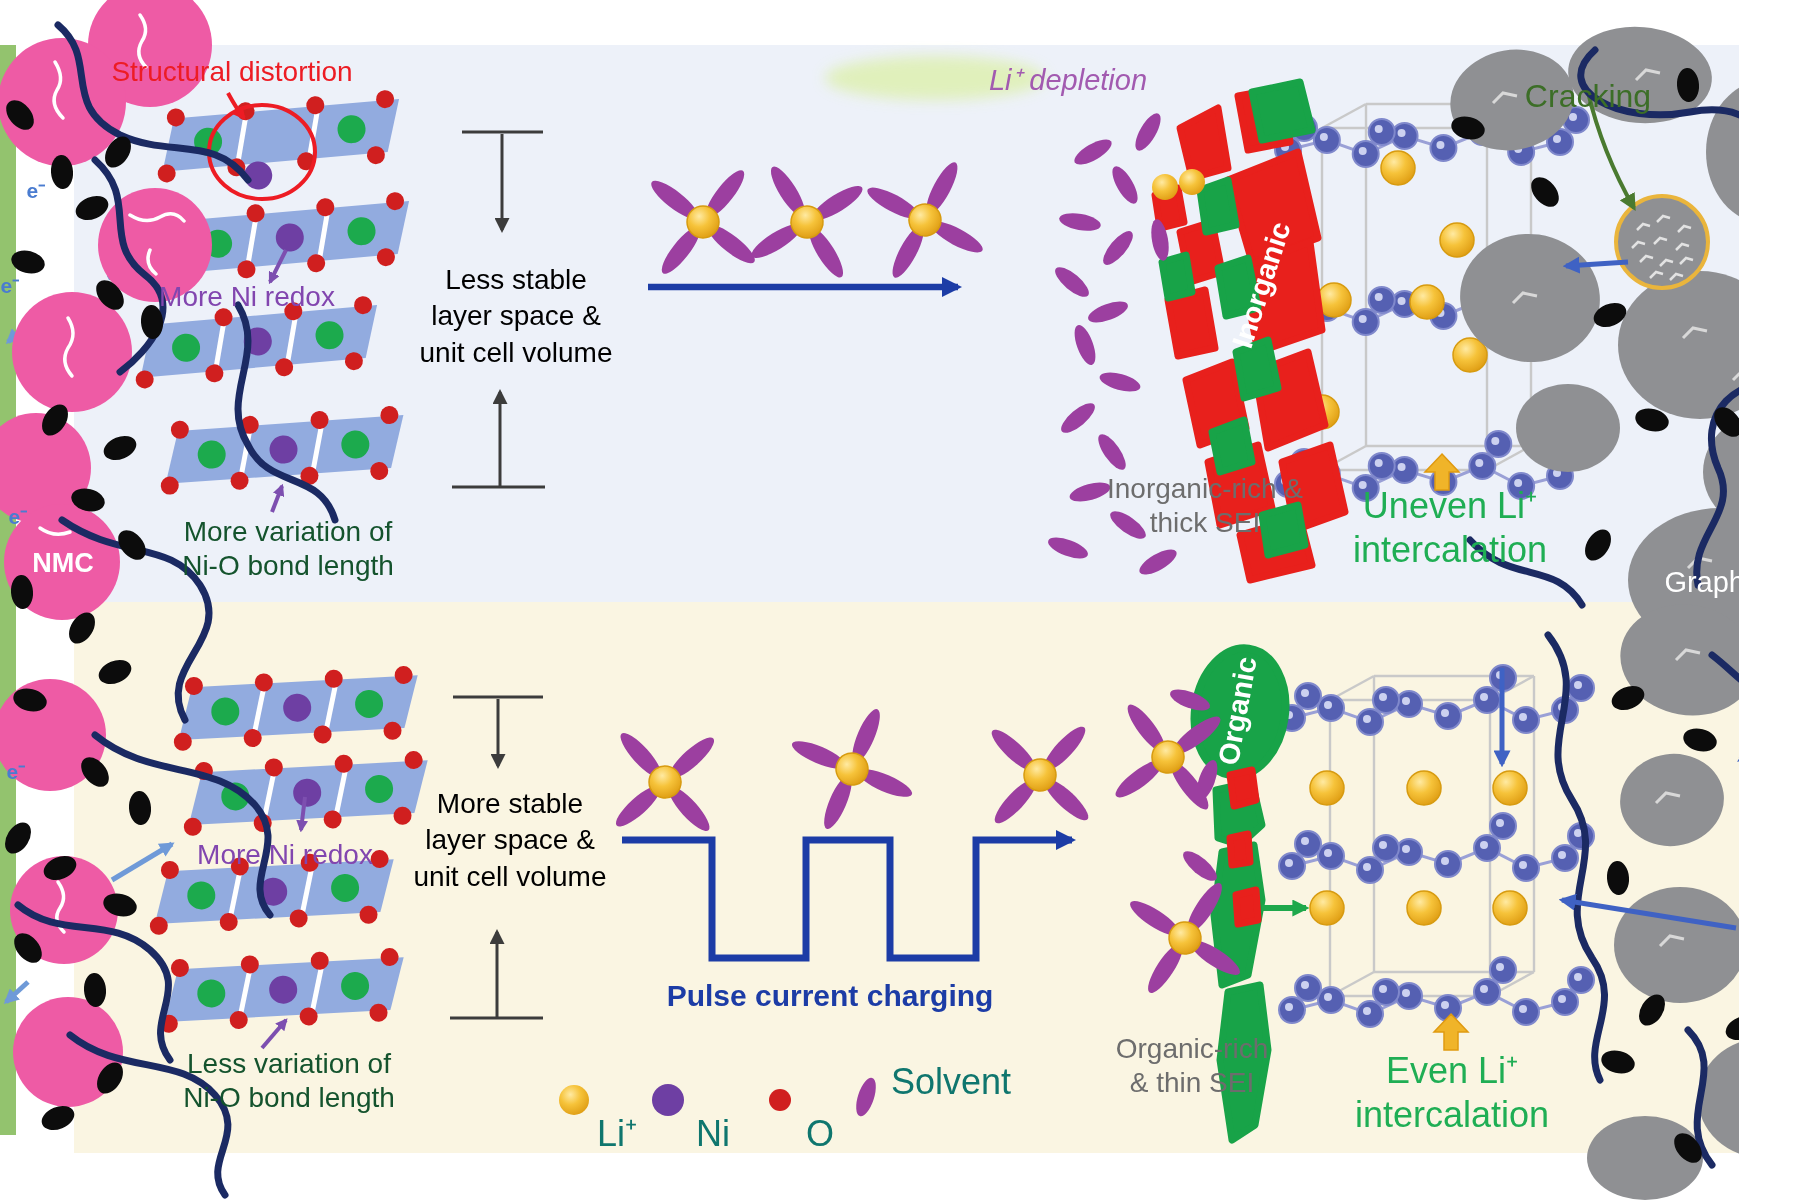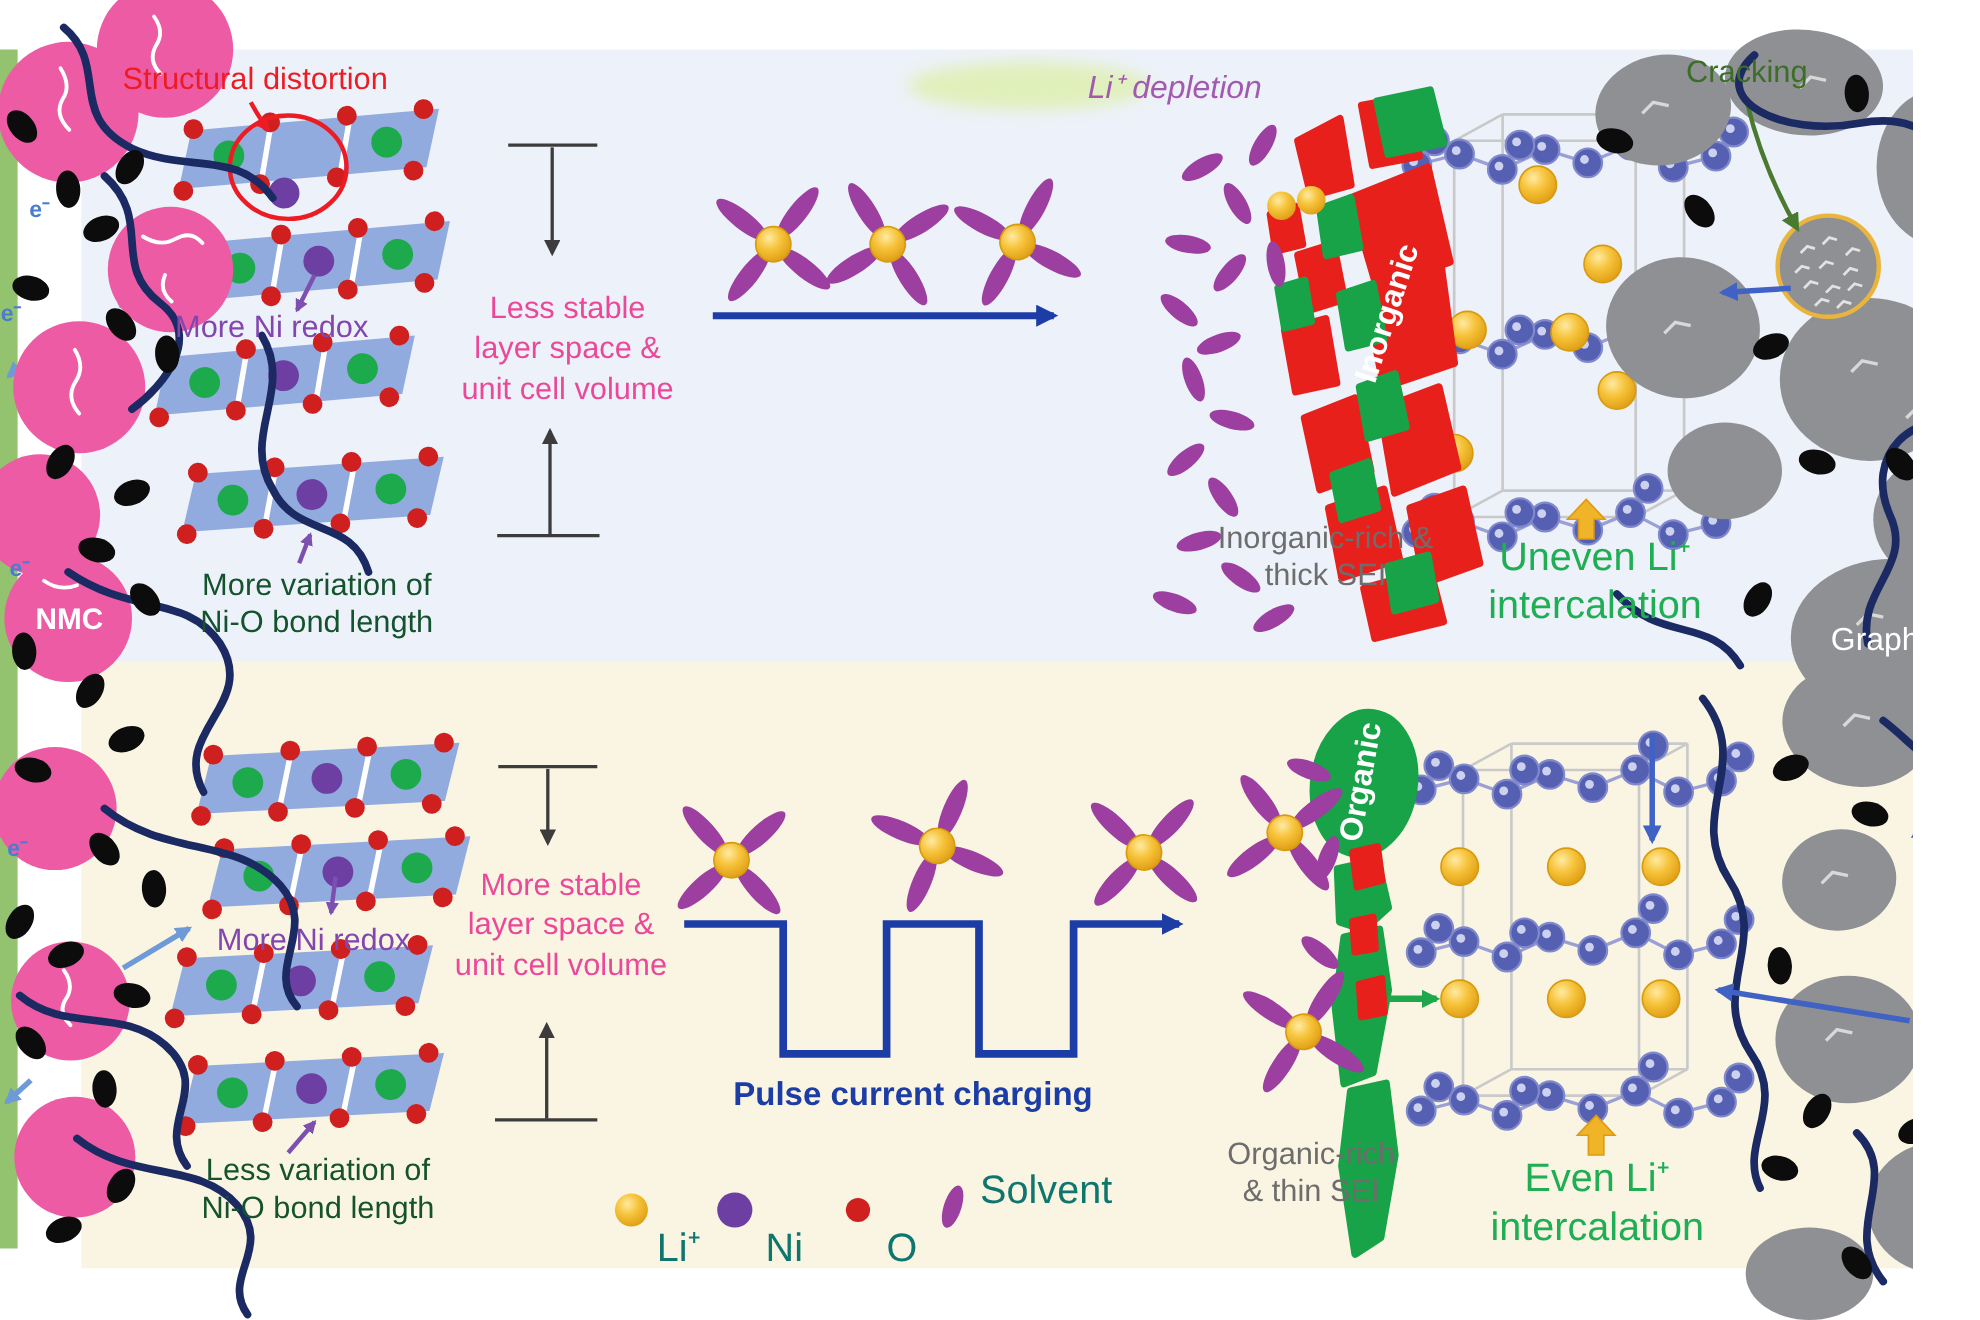--- a/index.html
+++ b/index.html
@@ -5,26 +5,26 @@
   html,body{margin:0;padding:0;background:#fff;}
   #stage{position:relative;width:1739px;height:1200px;overflow:hidden;background:#fff;
          font-family:"Liberation Sans",sans-serif;}
   .panel{position:absolute;}
   #art{position:absolute;left:0;top:0;z-index:2;}
   .lbl{position:absolute;z-index:5;white-space:pre-line;text-align:center;line-height:1.22;
        transform:translate(-50%,-50%);pointer-events:none;}
   .red{color:#ed1c24;font-size:28px;}
   .purple{color:#8246af;font-size:28px;}
   .bluev{color:#14532d;font-size:28px;}
-  .black{color:#ec4899;font-size:28px;line-height:1.3;}
+  .black{color:#000000;font-size:28px;line-height:1.3;}
   .navy{color:#1c3ca6;font-size:30px;font-weight:bold;}
   .mauve{color:#a25ab0;font-size:29px;}
   .gray{color:#6d6d6d;font-size:28px;}
   .green{color:#1fae54;font-size:36px;}
-  .dkgreen{color:#3c6e27;font-size:28px;}
+  .dkgreen{color:#3c6e27;font-size:32px;margin-top:31px;}
   .white{color:#fff;font-size:29px;}
   .whitebold{color:#fff;font-size:29px;font-weight:bold;}
   .eblue{color:#4a7cd0;font-size:21px;font-weight:bold;}
   .legend-t{color:#0f766e;font-size:36px;transform:translate(0,-50%);margin-top:34px;}
 </style>
 </head>
 <body>
 
 <div id="stage">
 

